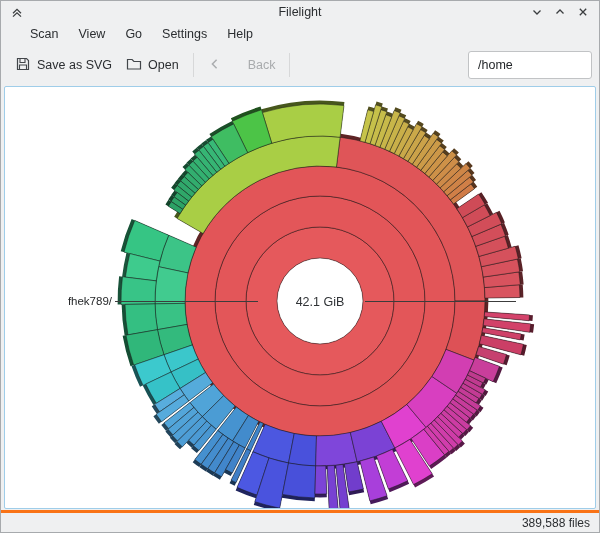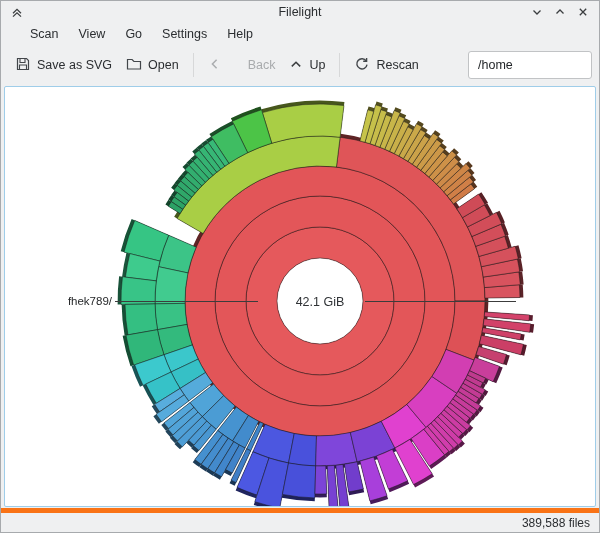--- a/index.html
+++ b/index.html
@@ -22,21 +22,21 @@
   .combo{margin-left:auto;position:relative;width:122px;height:26px;background:#fff;
     border:1px solid #c1c3c5;border-radius:3px;display:flex;align-items:center;flex:none;}
   .combo input{border:none;outline:none;background:transparent;width:100%;height:100%;
     padding:0 44px 0 9px;font-size:12.5px;font-family:"Liberation Sans",sans-serif;color:#232629;}
   
   .view{flex:1;margin:1px 3px;border:1.5px solid #9fcde9;border-radius:2px;background:#fff;
     position:relative;overflow:hidden;}
   .view svg{display:block;}
   
   .statusbar{height:19px;flex:none;display:flex;align-items:center;justify-content:flex-end;
-    padding:0 9px;font-size:12px;border-top:5px solid #f97316;color:#2b2e31;}
+    padding:0 9px;font-size:12px;border-top:3px solid #f97316;color:#2b2e31;}
 </style>
 </head>
 <body>
 
 <div class="window">
 
   <div class="titlebar">
     <span class="tb-ico">
       <svg width="14" height="14" viewBox="0 0 14 14">
           <path d="M3 8.2 7 4.4l4 3.8M3 11.6 7 7.8l4 3.8" fill="none" stroke="#3b3e40" stroke-width="1.3"></path>
@@ -90,38 +90,21 @@
     </span>
     <span class="tsep"></span>
     <span class="tbtn disabled">
       <span>
         <svg width="14" height="14" viewBox="0 0 14 14">
             <path d="M8.6 2.8 4.4 7l4.2 4.2" fill="none" stroke="#aaadaf" stroke-width="1.5"></path>
           </svg>
       </span>
       <span>Back</span>
     </span>
-    <span class="tbtn">
-      <span>
-        <svg width="14" height="14" viewBox="0 0 14 14">
-            <path d="M2.8 9.4 7 5.2l4.2 4.2" fill="none" stroke="#3b3e40" stroke-width="1.5"></path>
-          </svg>
-      </span>
-      <span>Up</span>
-    </span>
     <span class="tsep"></span>
-    <span class="tbtn">
-      <span>
-        <svg width="16" height="16" viewBox="0 0 16 16">
-            <path d="M13 8.6A5.1 5.1 0 1 1 12.2 5" fill="none" stroke="#42464a" stroke-width="1.4"></path>
-            <path d="M12.6 1.9v3.4H9.2" fill="none" stroke="#42464a" stroke-width="1.4"></path>
-          </svg>
-      </span>
-      <span>Rescan</span>
-    </span>
     <span class="combo">
       <input type="text" value="/home" style="">
 
     </span>
 
   </div>
 
   <div class="view">
     <svg id="chart-svg" width="590" height="426" viewBox="0 0 590 426">
         <g>

